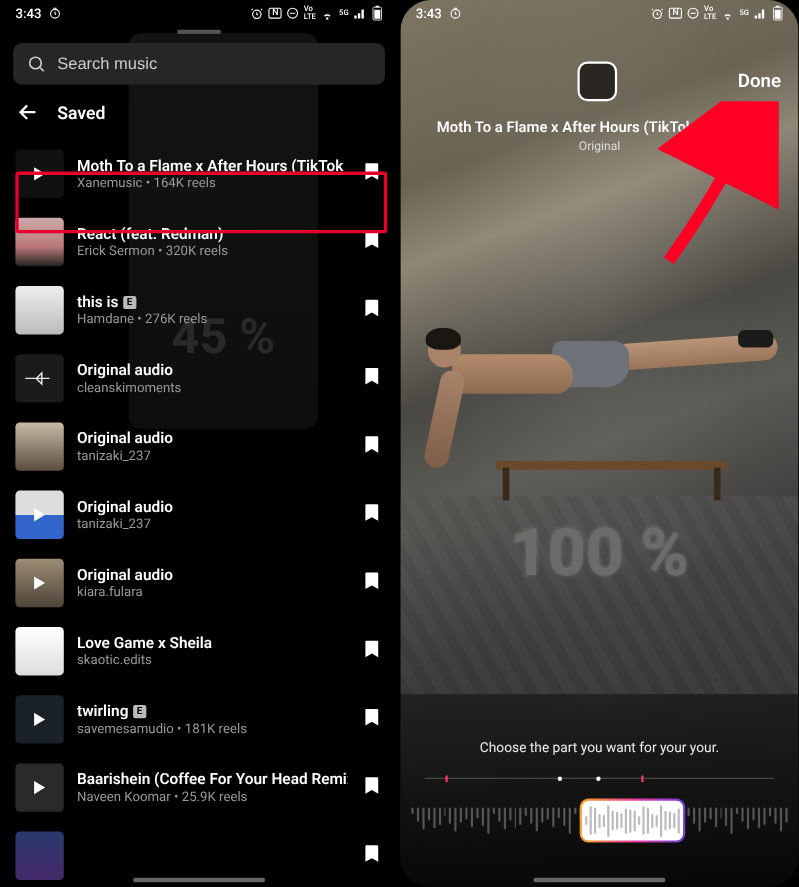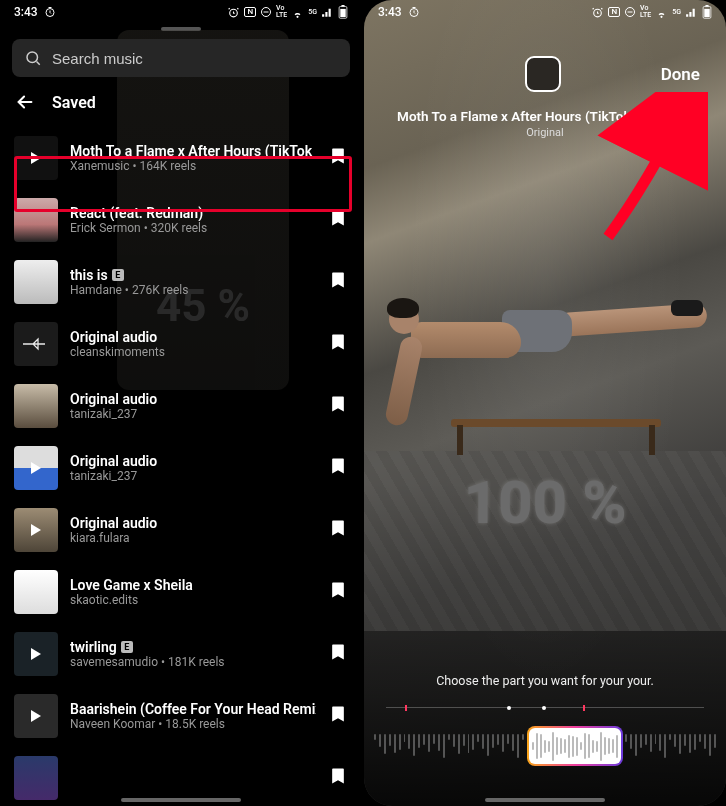--- a/index.html
+++ b/index.html
@@ -59,21 +59,21 @@
   .person .head { position:absolute; left:-4px; top:14px; width:30px; height:30px; background:#a8836a; border-radius:50%; }
   .person .hair { position:absolute; left:-6px; top:8px; width:32px; height:20px; background:#1a1612; border-radius:50% 50% 40% 40%; }
   .person .shorts { position:absolute; left:36%; top:20px; width:70px; height:42px; background:#6e7177; border-radius:8px 14px 20px 8px; }
   .person .leg { position:absolute; left:54%; top:18px; width:150px; height:24px; background:linear-gradient(#b99479,#9a7459); border-radius:14px; transform:rotate(-4deg); }
   .person .foot { position:absolute; right:-2%; top:10px; width:32px; height:16px; background:#1a1a1a; border-radius:6px; }
   .bench { position:absolute; top:52%; left:24%; width:210px; height:38px; }
   .bench .bar { position:absolute; top:0; left:0; right:0; height:8px; background:#6b4a2b; border-radius:3px; }
   .bench .leg1, .bench .leg2 { position:absolute; top:6px; width:6px; height:30px; background:#3a2a1a; }
   .bench .leg1 { left:6px; } .bench .leg2 { right:6px; }
 
-  .top-actions { position:absolute; top:56px; left:0; right:0; display:flex; justify-content:space-between; align-items:center; padding:0 26px; }
+  .top-actions { position:absolute; top:56px; left:0; right:0; display:flex; justify-content:space-between; align-items:center; padding:0 16px; }
   .sq-thumb { width:36px; height:36px; border:2.5px solid #fff; border-radius:9px; background:#2a2723; }
   .done { font-size:17px; font-weight:600; }
 
   .song-lbl { position:absolute; top:108px; left:0; right:0; text-align:center; padding:0 20px; }
   .song-lbl .t { font-size:13.5px; font-weight:600; }
   .song-lbl .a { font-size:11px; color:#ddd; margin-top:2px; }
 
   .arrow { position:absolute; top:92px; right:18px; width:120px; height:150px; pointer-events:none; z-index:4; }
 
   .bigpct { position:absolute; top:58%; left:0; right:0; text-align:center; font-size:60px; font-weight:800; color:#6b6b6b; text-shadow:0 0 4px rgba(255,255,255,.2); }
@@ -290,21 +290,21 @@
           </svg></div>
       </div>
       <div class="list-item">
         <div class="thumb v9">
           <span class="play-tri"></span>
         </div>
         <div class="txt">
           <div class="ttl">
             <span>Baarishein (Coffee For Your Head Remix) [f…</span>
           </div>
-          <div class="sub">Naveen Koomar • 18.5K reels</div>
+          <div class="sub">Naveen Koomar • 25.9K reels</div>
         </div>
         <div class="bmk"><svg width="20" height="20" viewBox="0 0 24 24" fill="#fff">
             <path d="M6 3h12a1 1 0 011 1v17l-7-4-7 4V4a1 1 0 011-1z"></path>
           </svg></div>
       </div>
       <div class="list-item">
         <div class="thumb v10"></div>
         <div class="txt">
           <div class="ttl">
             <span></span>

